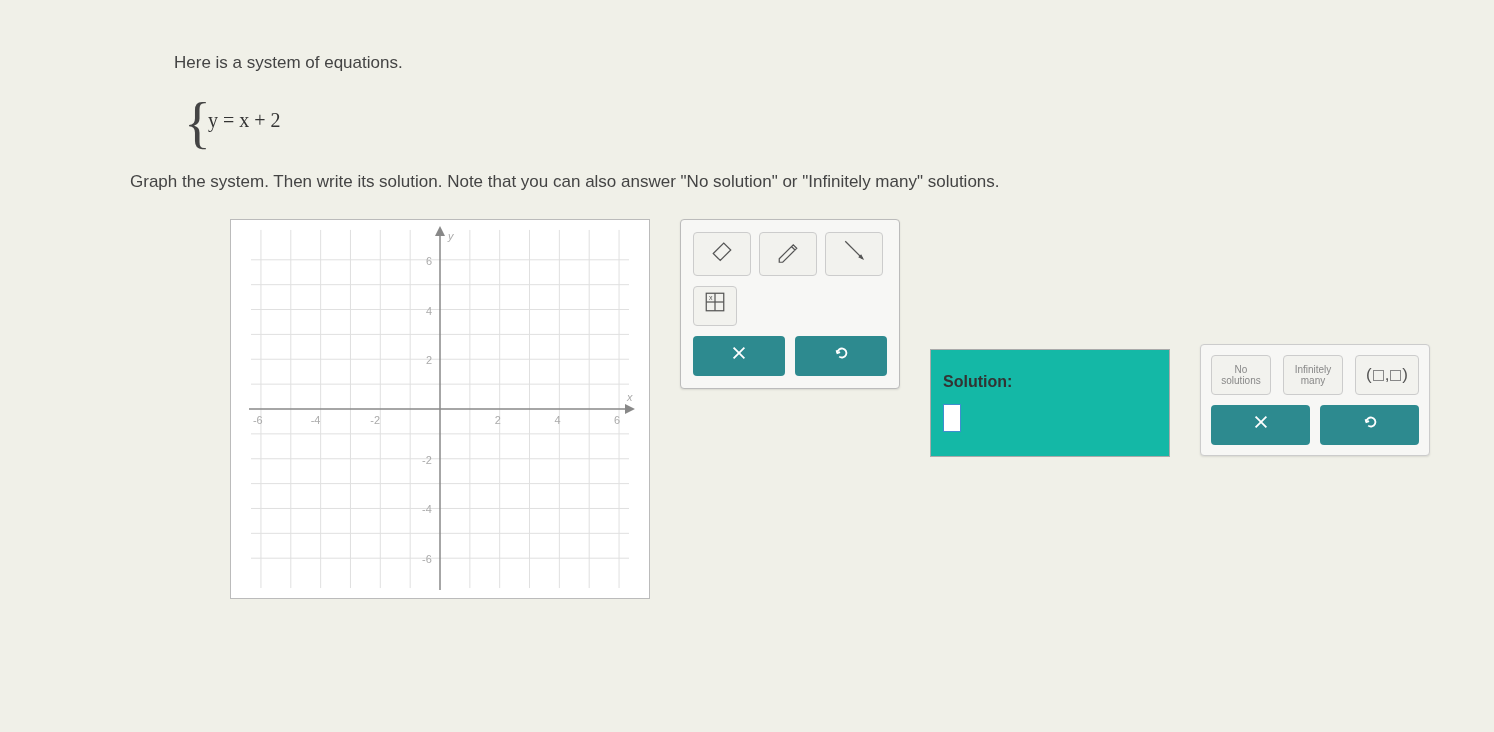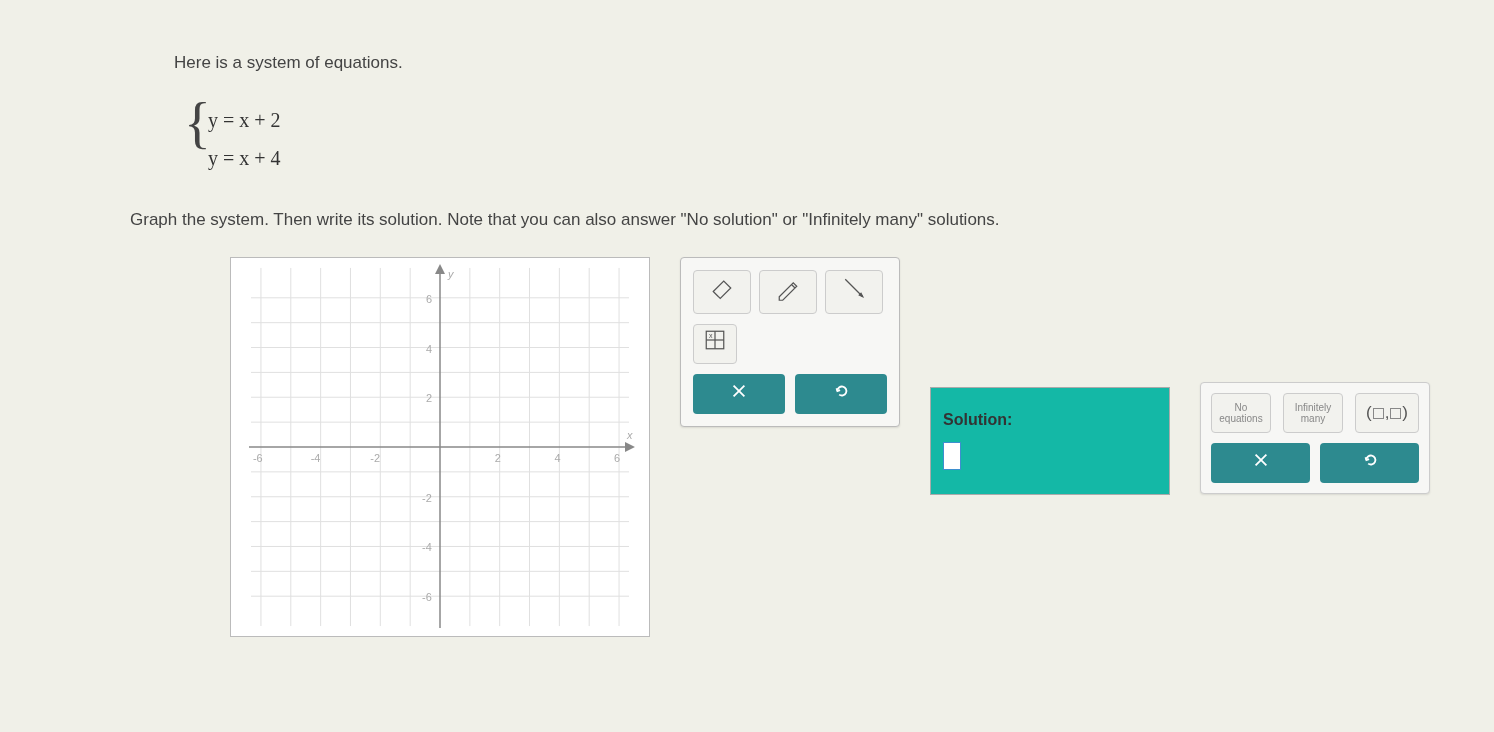--- a/index.html
+++ b/index.html
@@ -145,21 +145,20 @@
   .pair-btn .box { display:inline-block; width:11px; height:11px; border:1px solid #888; margin:0 1px;}
 </style>
 </head>
 <body>
 
 <div class="intro">Here is a system of equations.</div>
 
 <div class="system">
   <span class="brace">{</span>
   <div class="eq">y = x + 2</div>
-  <div class="eq">y = x + 4</div>
 </div>
 
 <div class="instructions">Graph the system. Then write its solution. Note that you can also answer "No solution" or "Infinitely many" solutions.</div>
 
 <div class="workspace">
 
   <div class="graph-panel">
     <svg class="grid" viewBox="0 0 420 380">
 
       <line x1="30" y1="10" x2="30" y2="370"></line>
@@ -271,21 +270,21 @@
 
   <div class="solution-box">
     <div class="solution-label">Solution:</div>
     <span class="solution-input"></span>
   </div>
 
   <div class="answer-palette">
     <div class="palette-row">
       <div class="opt-btn">
         <span>No</span>
-        <span>equations</span>
+        <span>solutions</span>
       </div>
       <div class="opt-btn">
         <span>Infinitely</span>
         <span>many</span>
       </div>
       <div class="pair-btn">
         (<span class="box"></span>,<span class="box"></span>)
       </div>
     </div>
     <div class="action-row">

